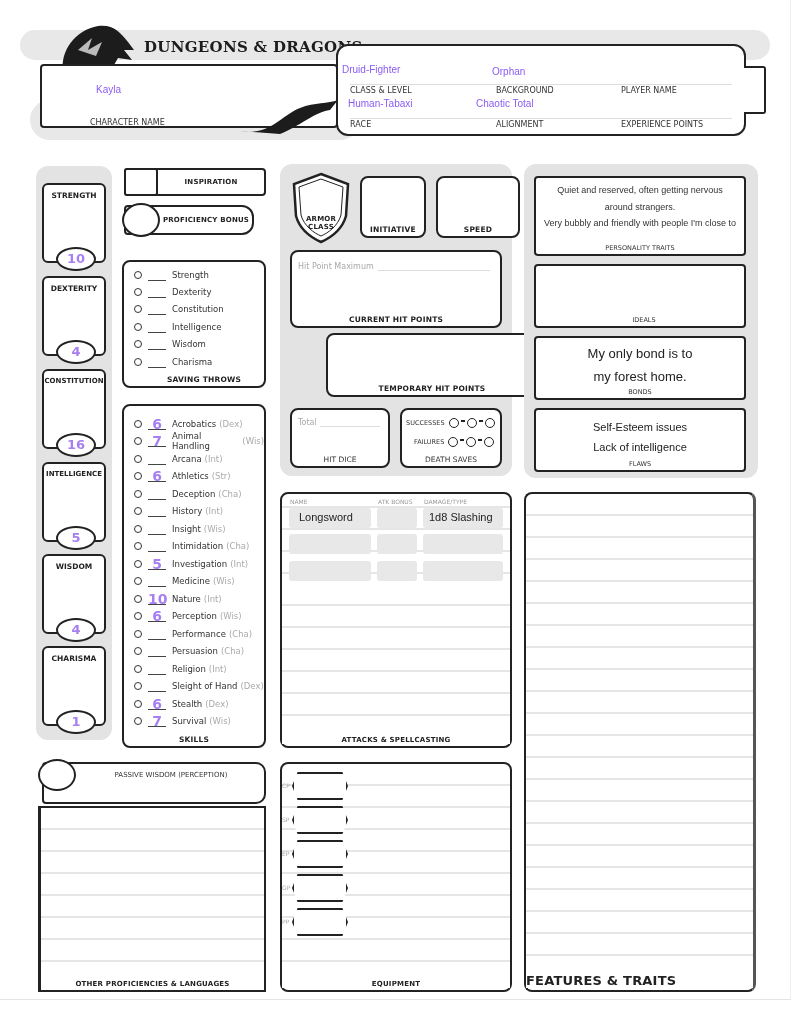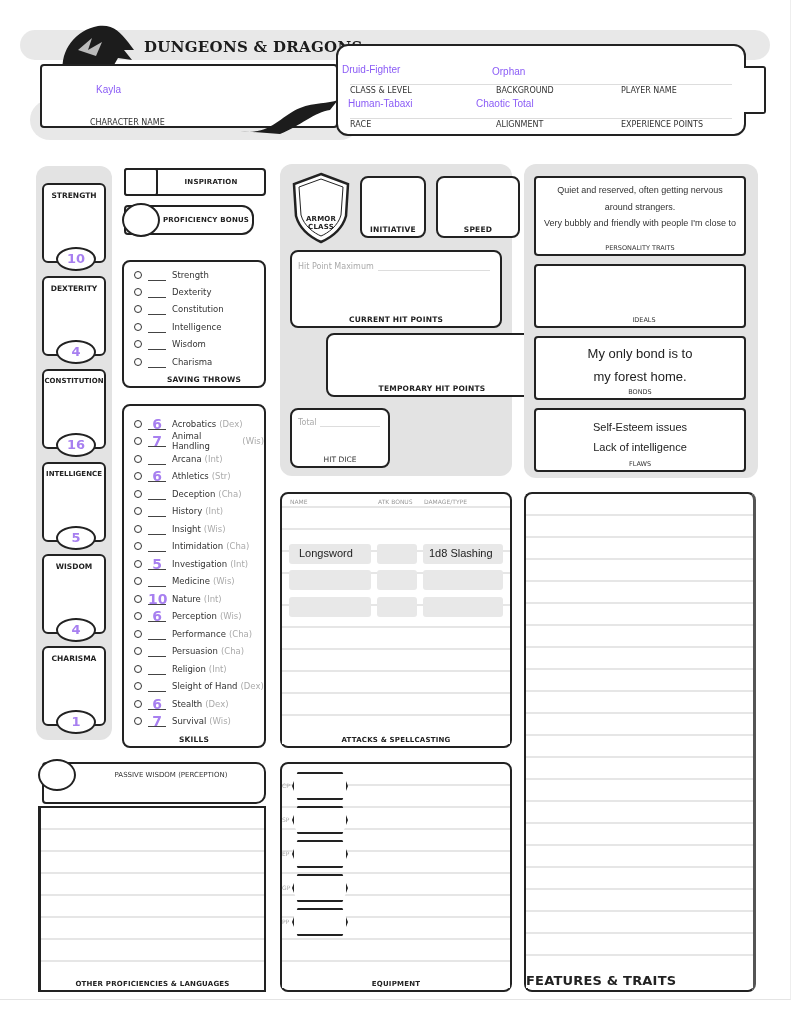--- a/index.html
+++ b/index.html
@@ -30,21 +30,21 @@
 
   
   .tab-box { position: absolute; border: 2px solid #222; background: #fff; }
   
   .row { position: absolute; left: 10px; height: 17px; font-size: 9px; display: flex; align-items: center; }
   .row .circle { width: 8px; height: 8px; border: 1px solid #333; border-radius: 50%; margin-right: 6px; flex-shrink: 0; }
   .row .blank { width: 18px; border-bottom: 1px solid #444; height: 12px; margin-right: 6px; text-align: center; font-size: 14px; line-height: 12px; flex-shrink: 0; }
   .row .sk { font-family: "DejaVu Sans", sans-serif; font-size: 8.5px; color: #333; }
   .row .ab { font-family: "DejaVu Sans", sans-serif; font-size: 8.5px; color: #aaa; margin-left: 3px; }
 
-  .cell { position: absolute; background: #e8e8e8; border-radius: 3px; margin-top: 36px; }
+  .cell { position: absolute; background: #e8e8e8; border-radius: 3px; }
   .coin { position: absolute; left: 10px; width: 56px; height: 28px; border: 2px solid #222; background: #fff; clip-path: polygon(10% 0, 90% 0, 100% 50%, 90% 100%, 10% 100%, 0 50%); }
   .coin-lbl { position: absolute; left: 0; width: 12px; font-size: 6px; color: #aaa; font-family: "DejaVu Sans", sans-serif; }
   .ds-circ { width: 10px; height: 10px; border: 1.5px solid #222; border-radius: 50%; display: inline-block; background: #fff; }
   .ds-link { width: 4px; height: 1.5px; background: #222; display: inline-block; vertical-align: middle; margin-bottom: 4px; }
 </style>
 </head>
 <body>
 
 <div class="page">
 
@@ -290,20 +290,39 @@
     <div class="abs lbl" style="left:0; right:0; bottom:2px; text-align:center;">CURRENT HIT POINTS</div>
   </div>
   <div class="abs framed" style="left:290px; top:333px; width:212px; height:64px;margin-left:36px;">
     <div class="abs lbl" style="left:0; right:0; bottom:2px; text-align:center;">TEMPORARY HIT POINTS</div>
   </div>
   <div class="abs framed" style="left:290px; top:408px; width:100px; height:60px;">
     <div class="abs" style="left:6px; top:8px; font-family:'DejaVu Sans',sans-serif; font-size:8px; color:#aaa;">Total</div>
     <div class="abs" style="left:28px; right:8px; top:16px; height:1px; background:#ddd;"></div>
     <div class="abs lbl-light" style="left:0; right:0; bottom:2px; text-align:center;">HIT DICE</div>
   </div>
+  <div class="abs framed" style="left:400px; top:408px; width:102px; height:60px;">
+    <div class="abs" style="left:4px; top:8px; display:flex; align-items:center; gap:2px;">
+      <span class="lbl-light" style="font-size:6.5px; margin-right:2px;">SUCCESSES</span>
+      <span class="ds-circ"></span>
+        <span class="ds-link"></span>
+        <span class="ds-circ"></span>
+        <span class="ds-link"></span>
+        <span class="ds-circ"></span>
+    </div>
+    <div class="abs" style="left:12px; top:27px; display:flex; align-items:center; gap:2px;">
+      <span class="lbl-light" style="font-size:6.5px; margin-right:2px;">FAILURES</span>
+      <span class="ds-circ"></span>
+        <span class="ds-link"></span>
+        <span class="ds-circ"></span>
+        <span class="ds-link"></span>
+        <span class="ds-circ"></span>
+    </div>
+    <div class="abs lbl-light" style="left:0; right:0; bottom:2px; text-align:center;">DEATH SAVES</div>
+  </div>
 
   <div class="abs framed lined" style="left:280px; top:492px; width:232px; height:256px; background-position:0 90px; background-color:#fff;">
     <div class="abs" style="left:8px; top:4px; font-family:'DejaVu Sans',sans-serif; font-size:6px; color:#999;">NAME</div>
     <div class="abs" style="left:96px; top:4px; font-family:'DejaVu Sans',sans-serif; font-size:6px; color:#999;">ATK BONUS</div>
     <div class="abs" style="left:142px; top:4px; font-family:'DejaVu Sans',sans-serif; font-size:6px; color:#999;">DAMAGE/TYPE</div>
 
     <div class="cell" style="left:7px; top:14px; width:82px; height:20px;">
         <span class="abs" style="left:10px; top:3px; font-size:11px;">Longsword</span>
       </div>
     <div class="cell" style="left:95px; top:14px; width:40px; height:20px;">

